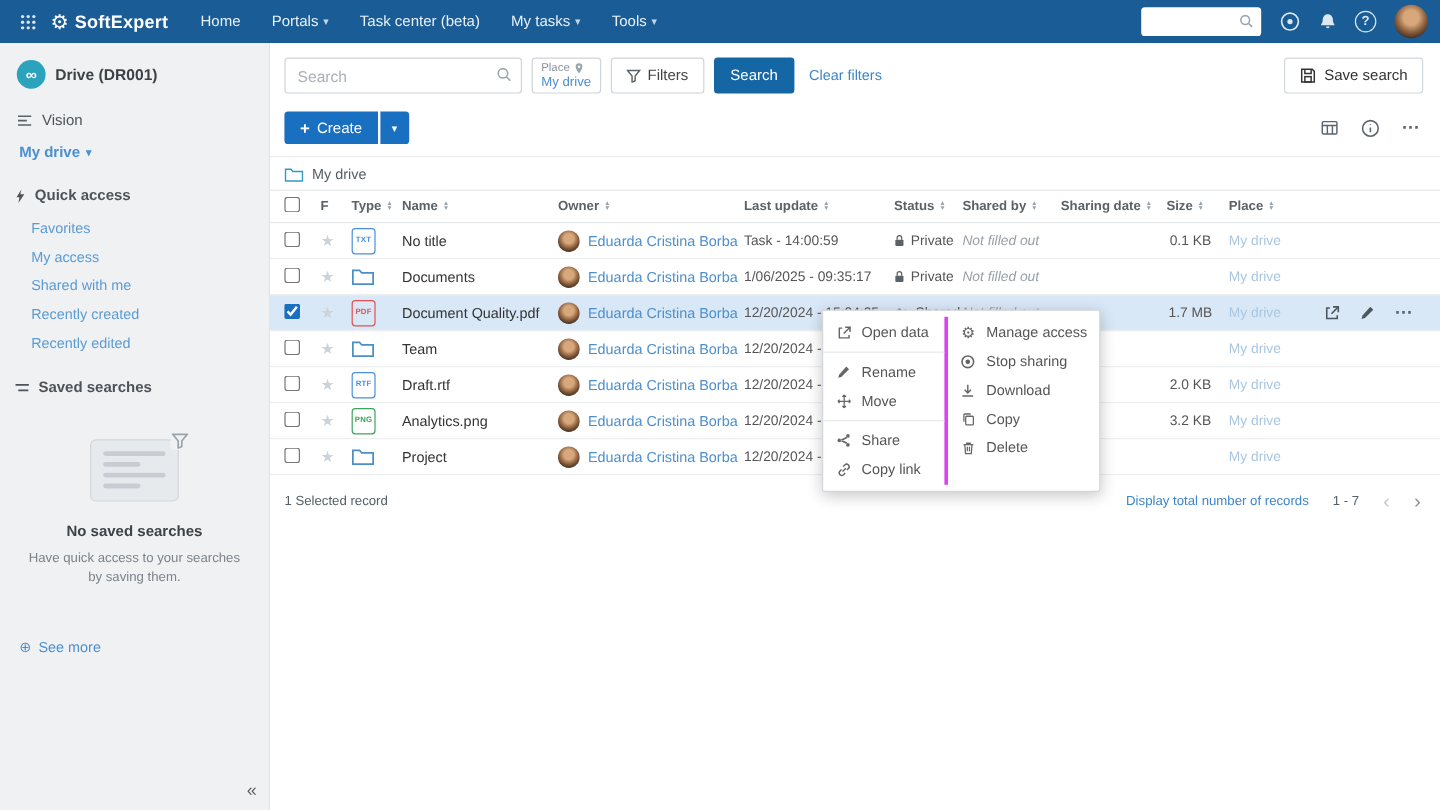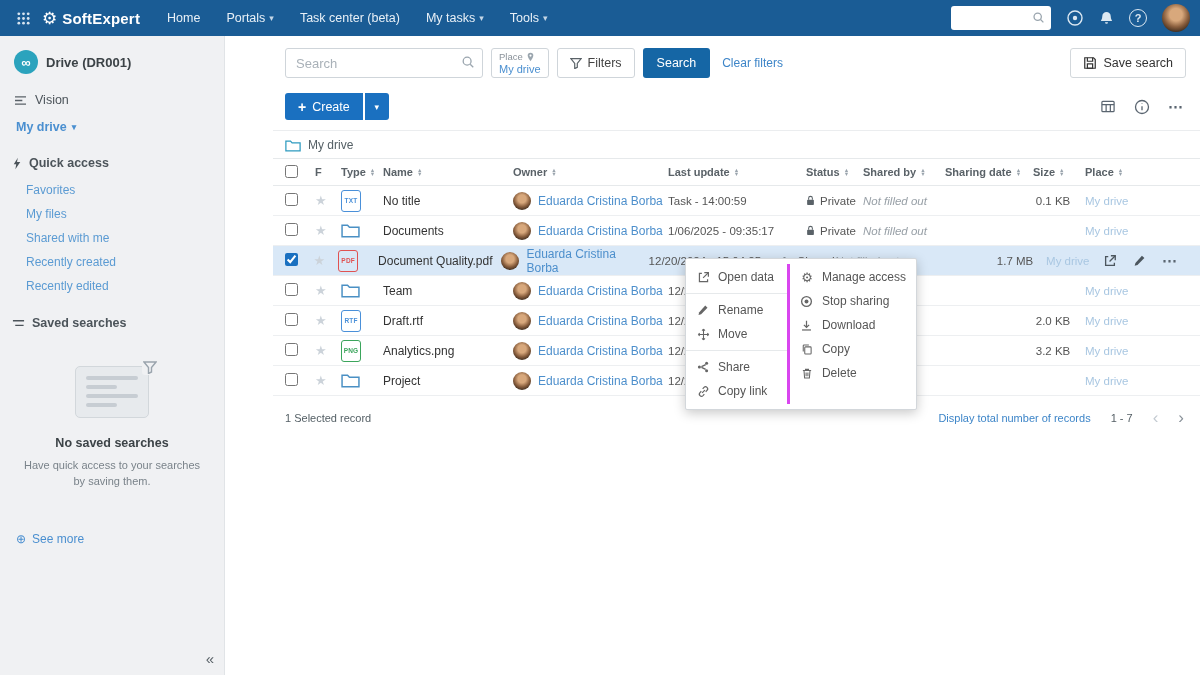--- a/index.html
+++ b/index.html
@@ -39,21 +39,21 @@
   .illus { position:relative; width:74px; height:52px; margin:0 auto 18px auto; background:#e7eaed; border:1px solid #d2d7db; border-radius:5px; padding:9px 10px; }
   .illus .ln { height:4px; border-radius:2px; background:#c7cdd3; margin-bottom:5px; }
   .illus .ln.short { width:60%; }
   .illus .funnel { position:absolute; top:-8px; right:-10px; color:#9aa4ad; background:#f0f1f3; border-radius:3px; padding:1px; }
   .sb-emptytitle { font-size:12.5px; font-weight:bold; color:#3c4347; margin-bottom:8px; }
   .sb-emptytext { font-size:11px; color:#7a838a; line-height:1.45; }
   .sb-seemore { display:flex; align-items:center; gap:6px; padding:42px 14px 0 16px; font-size:12px; color:#4a8fd0; cursor:pointer; }
   .sb-collapse { position:absolute; bottom:8px; right:10px; font-size:15px; color:#5a6268; cursor:pointer; }
 
   
-  .main { position:absolute; top:36px; left:225px; right:0; bottom:0; background:#fff;padding-left:48px; }
+  .main { position:absolute; top:36px; left:225px; right:0; bottom:0; background:#fff; }
 
   .toolbar { display:flex; align-items:center; gap:8px; padding:12px 14px 0 12px; }
   .searchwrap { position:relative; width:198px; }
   .f-search { width:100%; height:30px; border:1px solid #cfd5da; border-radius:3px; padding:0 28px 0 10px; font-size:13px; color:#444; outline:none; }
   .f-search::placeholder { color:#a9b1b8; }
   .searchwrap .mag { position:absolute; right:8px; top:7px; color:#9aa5ae; }
   .place-chip { height:30px; min-width:56px; border:1px solid #cfd5da; border-radius:3px; padding:3px 7px 2px 7px; cursor:pointer; background:#fff; }
   .pc-top { display:flex; align-items:center; gap:4px; font-size:9.5px; color:#8a929a; line-height:1; }
   .pc-top .pin { color:#9aa5ae; }
   .pc-val { font-size:11px; color:#4a8fd0; margin-top:2px; line-height:1; }
@@ -75,21 +75,21 @@
   .breadcrumb { display:flex; align-items:center; gap:7px; padding:7px 12px 6px 12px; border-top:1px solid #ebedef; font-size:12px; color:#556066; }
   .breadcrumb .ic { color:#2e9bc0; }
 
   .thead, .trow { display:flex; align-items:center; padding:0 14px 0 12px; }
   .thead { height:28px; border-top:1px solid #e6e9eb; border-bottom:1px solid #e6e9eb; font-size:11px; font-weight:bold; color:#5a6268; }
   .trow { height:30px; border-bottom:1px solid #edeff1; font-size:12px; }
   .trow.selected { background:#d9e8f7; }
   .hcell { display:flex; align-items:center; cursor:pointer; }
   .sort { display:inline-flex; flex-direction:column; margin-left:4px; line-height:4px; font-size:5.5px; color:#9aa4ad; }
   .c-check{width:30px;} .c-fav{width:26px;} .c-type{width:42px;} .c-name{width:130px;}
-  .c-owner{width:155px;} .c-upd{width:138px;} .c-status{width:57px;} .c-sby{width:82px;}
+  .c-owner{width:155px;} .c-upd{width:125px;} .c-status{width:57px;} .c-sby{width:82px;}
   .c-sdate{width:88px;} .c-size{width:46px;} .c-place{width:66px; padding-left:6px;} .c-act{flex:1;}
   .cell-size { text-align:center; padding-right:6px; color:#555; font-size:11.5px; }
   .cb { width:13px; height:13px; accent-color:#1a70c0; cursor:pointer; }
   .star { font-size:13px; color:#ccd3da; cursor:pointer; line-height:1; }
   .file-badge { width:20px; height:22px; border:1.5px solid var(--c); border-radius:3px; color:var(--c); font-size:6.5px; font-weight:bold; display:flex; align-items:center; justify-content:center; letter-spacing:.2px; }
   .k-txt{--c:#4a90d9;} .k-pdf{--c:#e05252;} .k-rtf{--c:#4a90d9;} .k-png{--c:#3ba55c;}
   .folder-ic { color:#4a90c4; }
   .cell-name { color:#333; }
   .owner { display:flex; align-items:center; gap:7px; }
   .mini-avatar { width:18px; height:18px; border-radius:50%; background:radial-gradient(circle at 50% 38%, #d8a87c 28%, #8a5f3e 55%, #3d2b1d 80%); flex:none; }
@@ -206,21 +206,21 @@
   </div>
   <div class="sb-section">
     <span class="ic">
         <svg width="10" height="13" viewBox="0 0 12 16" fill="currentColor">
           <path d="M7 1L2 9h3l-1 6 6-9H6z"></path>
         </svg>
       </span>
     <span>Quick access</span>
   </div>
   <a class="sb-link">Favorites</a>
-  <a class="sb-link">My files</a>
+  <a class="sb-link">My access</a>
   <a class="sb-link">Shared with me</a>
   <a class="sb-link">Recently created</a>
   <a class="sb-link">Recently edited</a>
   <div class="sb-section" style="margin-top:6px;">
     <span class="ic">
         <svg width="13" height="10" viewBox="0 0 14 10" fill="none" stroke="currentColor" stroke-width="1.5">
           <path d="M1 2.5h12M3.5 7.5h9"></path>
         </svg>
       </span>
     <span>Saved searches</span>

